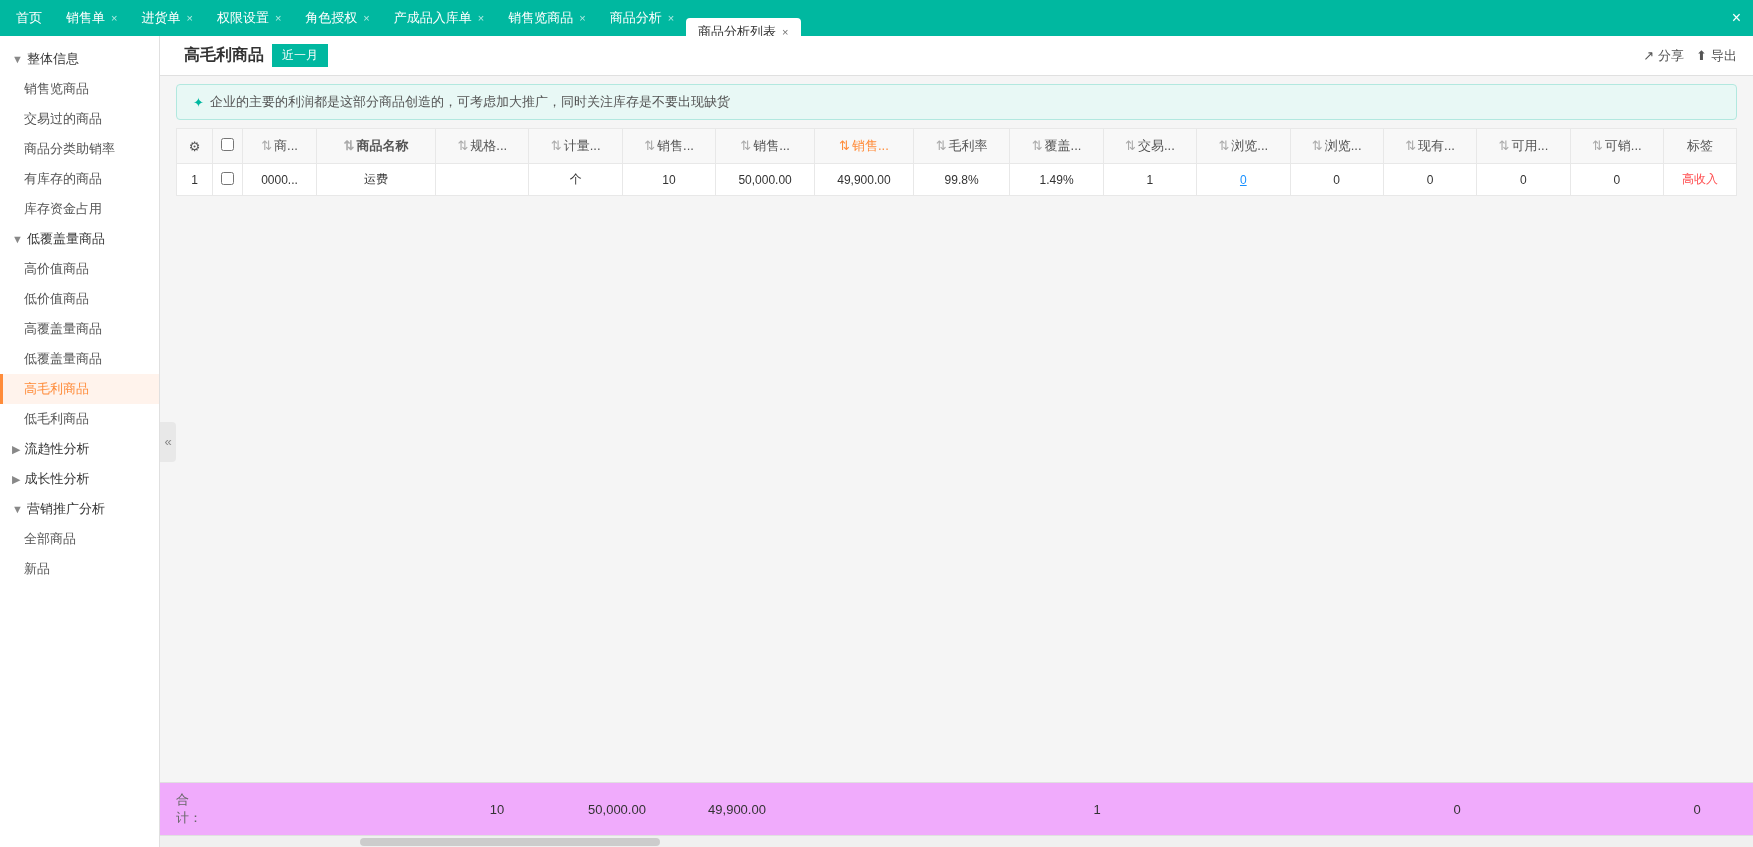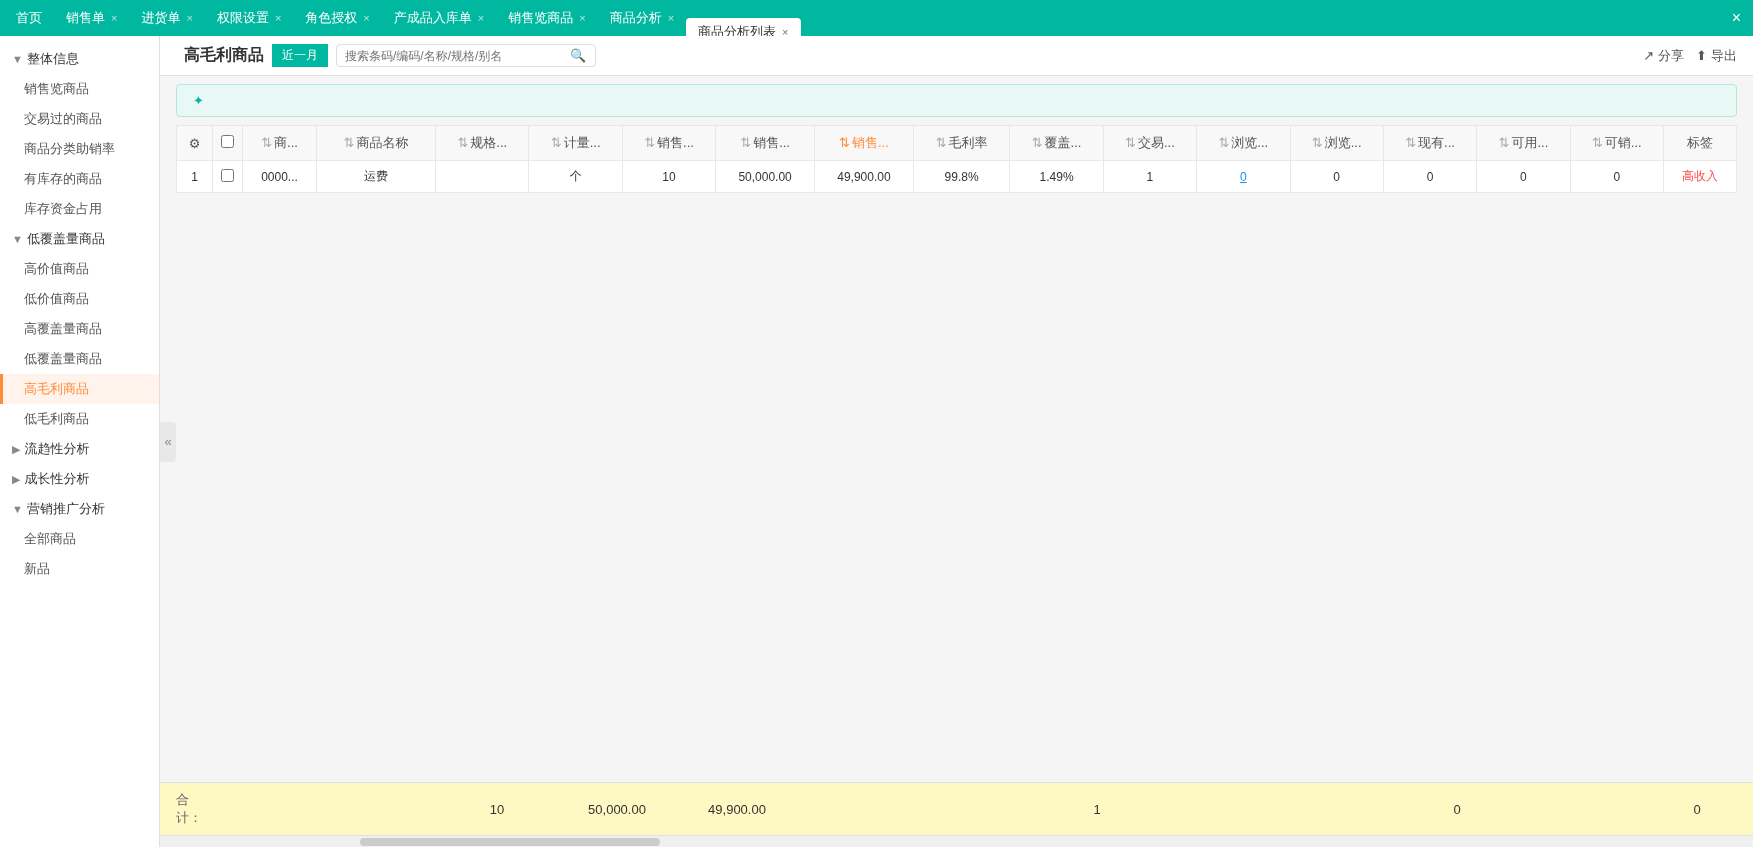--- a/index.html
+++ b/index.html
@@ -220,21 +220,21 @@
       white-space: nowrap;
     }
     td.tag-cell { color: #ff4d4f; font-weight: normal; }
     td.link-cell { color: #1890ff; cursor: pointer; text-decoration: underline; }
 
     
     .table-footer {
       display: flex;
       align-items: center;
       padding: 8px 16px;
-      background: #fef9c3;
+      background: #f0abfc;
       border-top: 1px solid #e0e0e0;
       font-size: 13px;
       color: #333;
       gap: 8px;
       flex-shrink: 0;
     }
     .footer-label { color: #666; }
     .footer-values {
       display: flex;
       gap: 40px;
@@ -373,54 +373,51 @@
     </div>
   </div>
 
   <div class="content-area">
 
     <div class="collapse-btn">«</div>
 
     <div class="content-header" style="padding-left: 24px;">
       <span class="page-title">高毛利商品</span>
       <button class="period-btn">近一月</button>
-      <div class="search-input-wrap">
-        <input type="text" placeholder="搜索条码/编码/名称/规格/别名" style="">
-        <span style="color:#aaa; cursor:pointer;">🔍</span>
-      </div>
       <div class="header-actions">
         <div class="header-action-btn">
           <span>↗</span>
           <span>分享</span>
         </div>
         <div class="header-action-btn">
           <span>⬆</span>
           <span>导出</span>
         </div>
       </div>
     </div>
 
     <div class="notice-bar">
       <span class="notice-icon">✦</span>
+      <span>企业的主要的利润都是这部分商品创造的，可考虑加大推广，同时关注库存是不要出现缺货</span>
     </div>
 
     <div class="table-wrap">
       <table>
         <thead>
           <tr>
             <th style="width:36px;">
               <span>⚙</span>
             </th>
             <th style="width:30px;">
               <input type="checkbox" style="">
             </th>
             <th>
               <span class="col-icon">⇅</span><span>商...</span>
             </th>
-            <th style="min-width:80px;">
+            <th style="min-width:80px;font-weight:bold;">
               <span class="col-icon">⇅</span><span>商品名称</span>
             </th>
             <th>
               <span class="col-icon">⇅</span><span>规格...</span>
             </th>
             <th>
               <span class="col-icon">⇅</span><span>计量...</span>
             </th>
             <th>
               <span class="col-icon">⇅</span><span>销售...</span>

